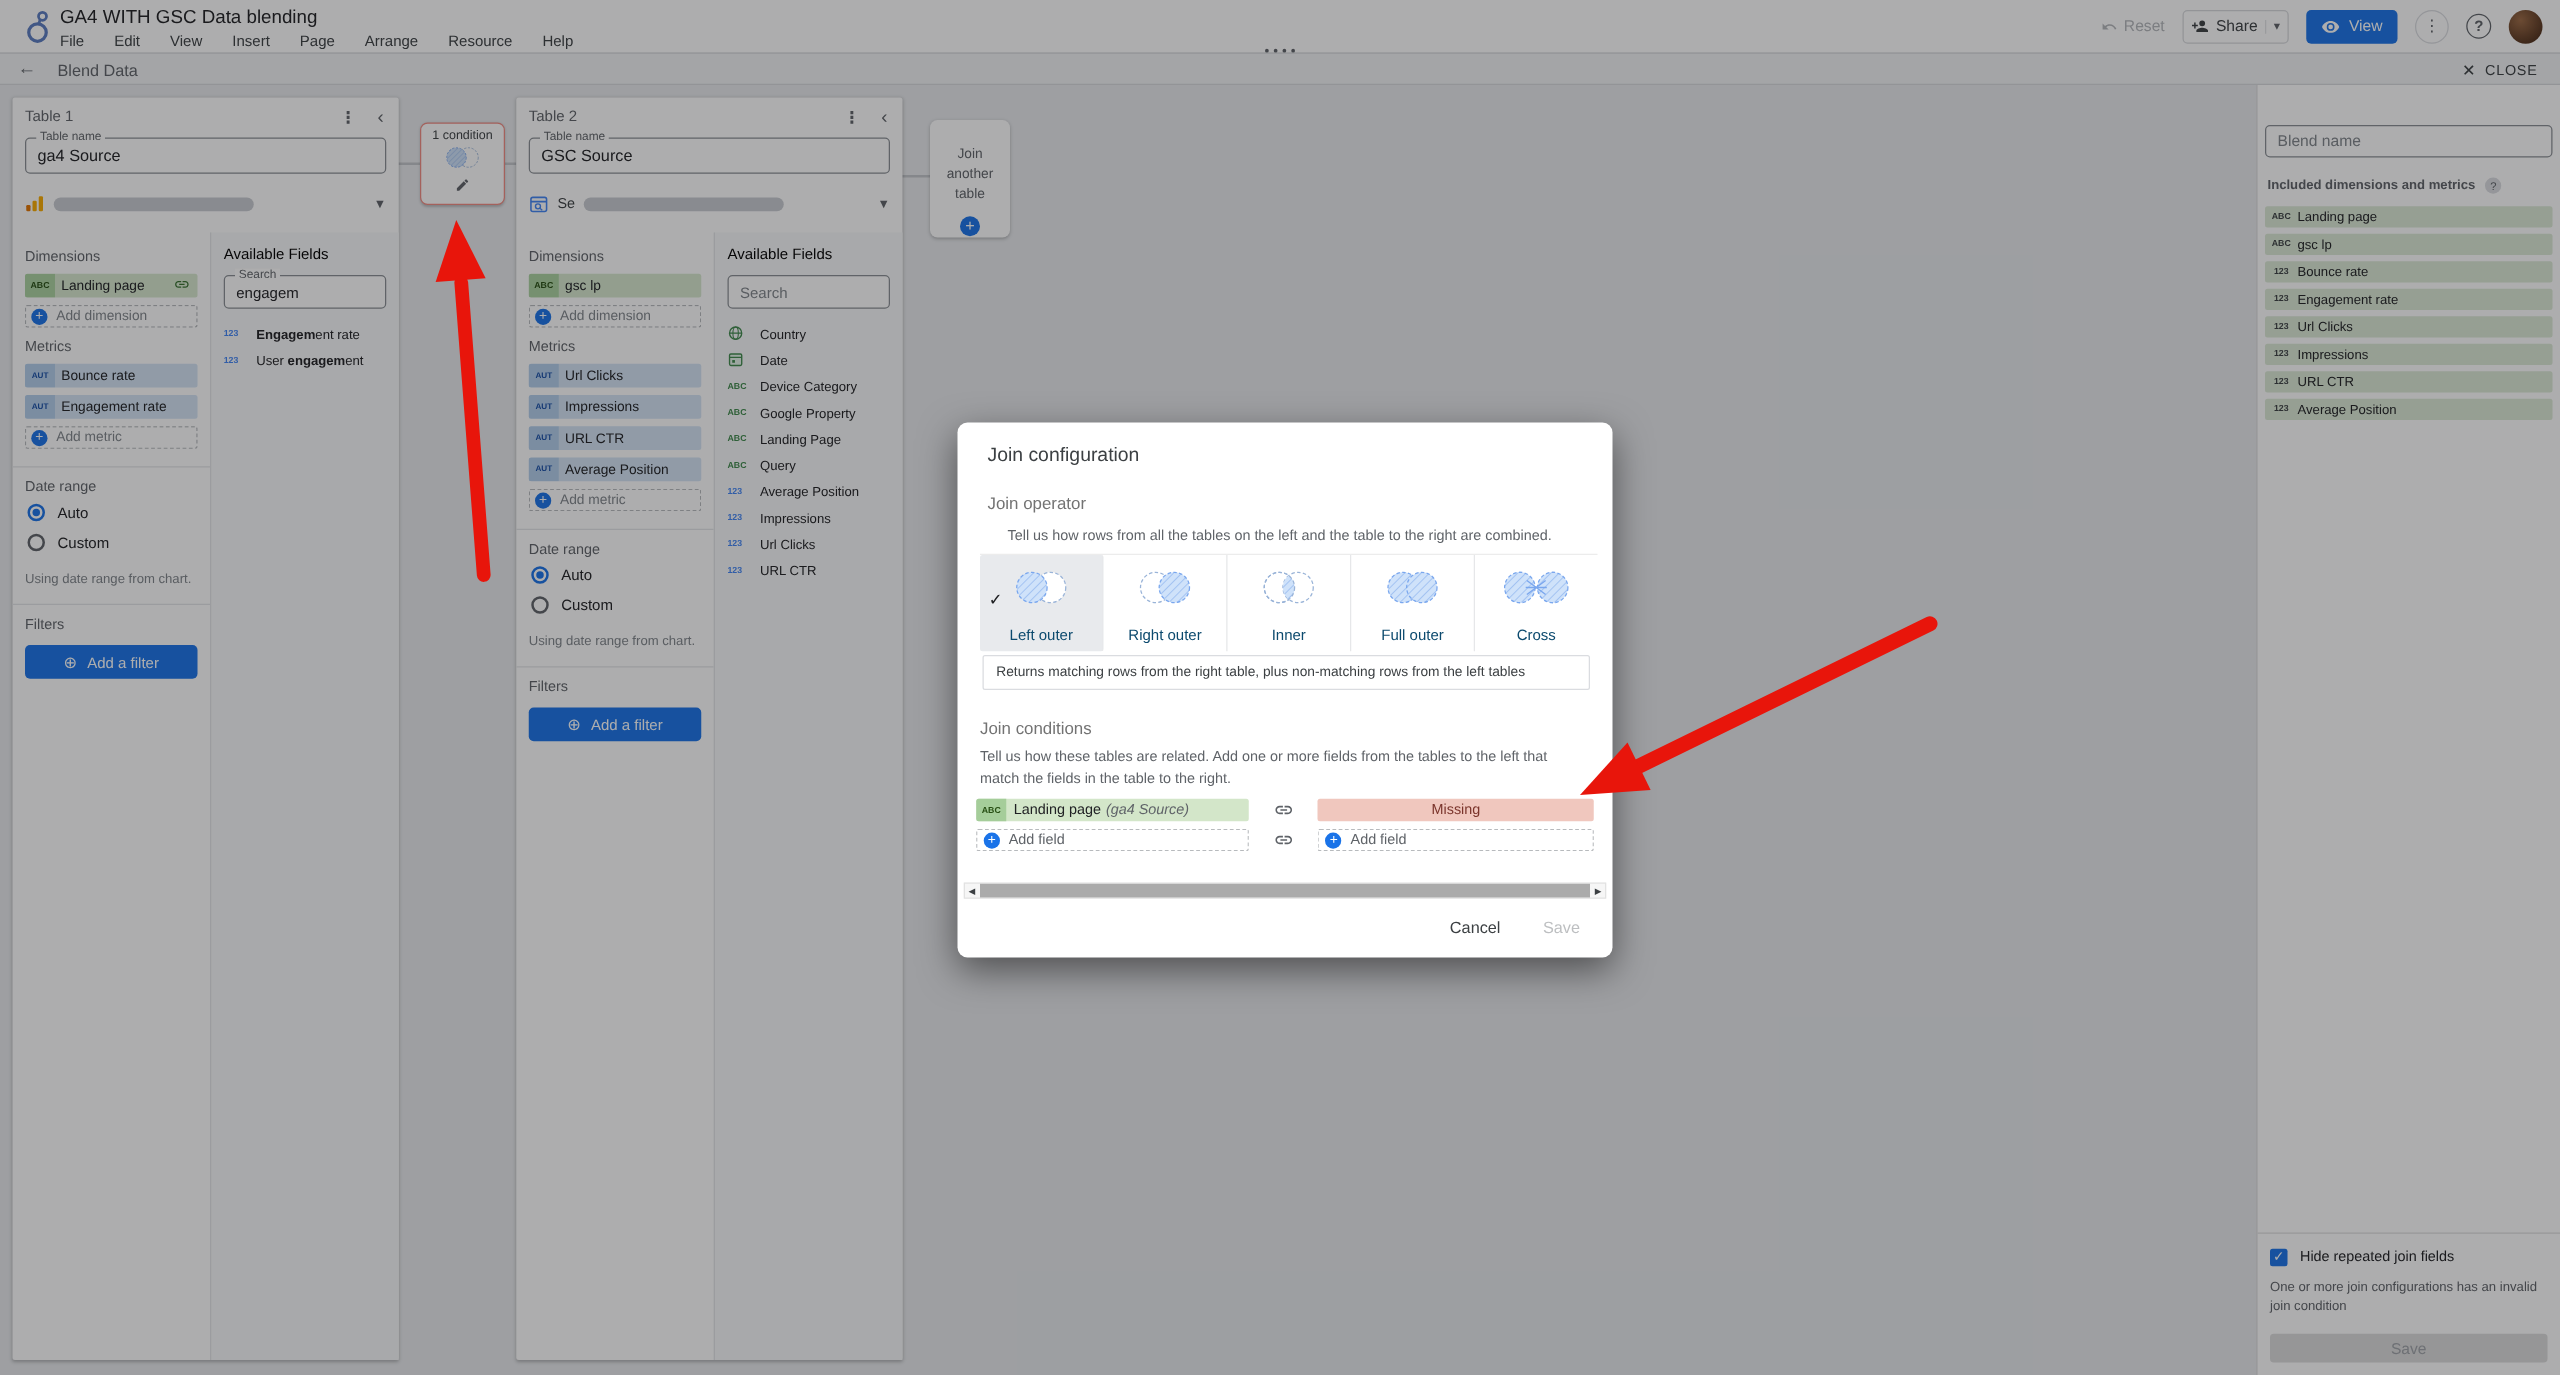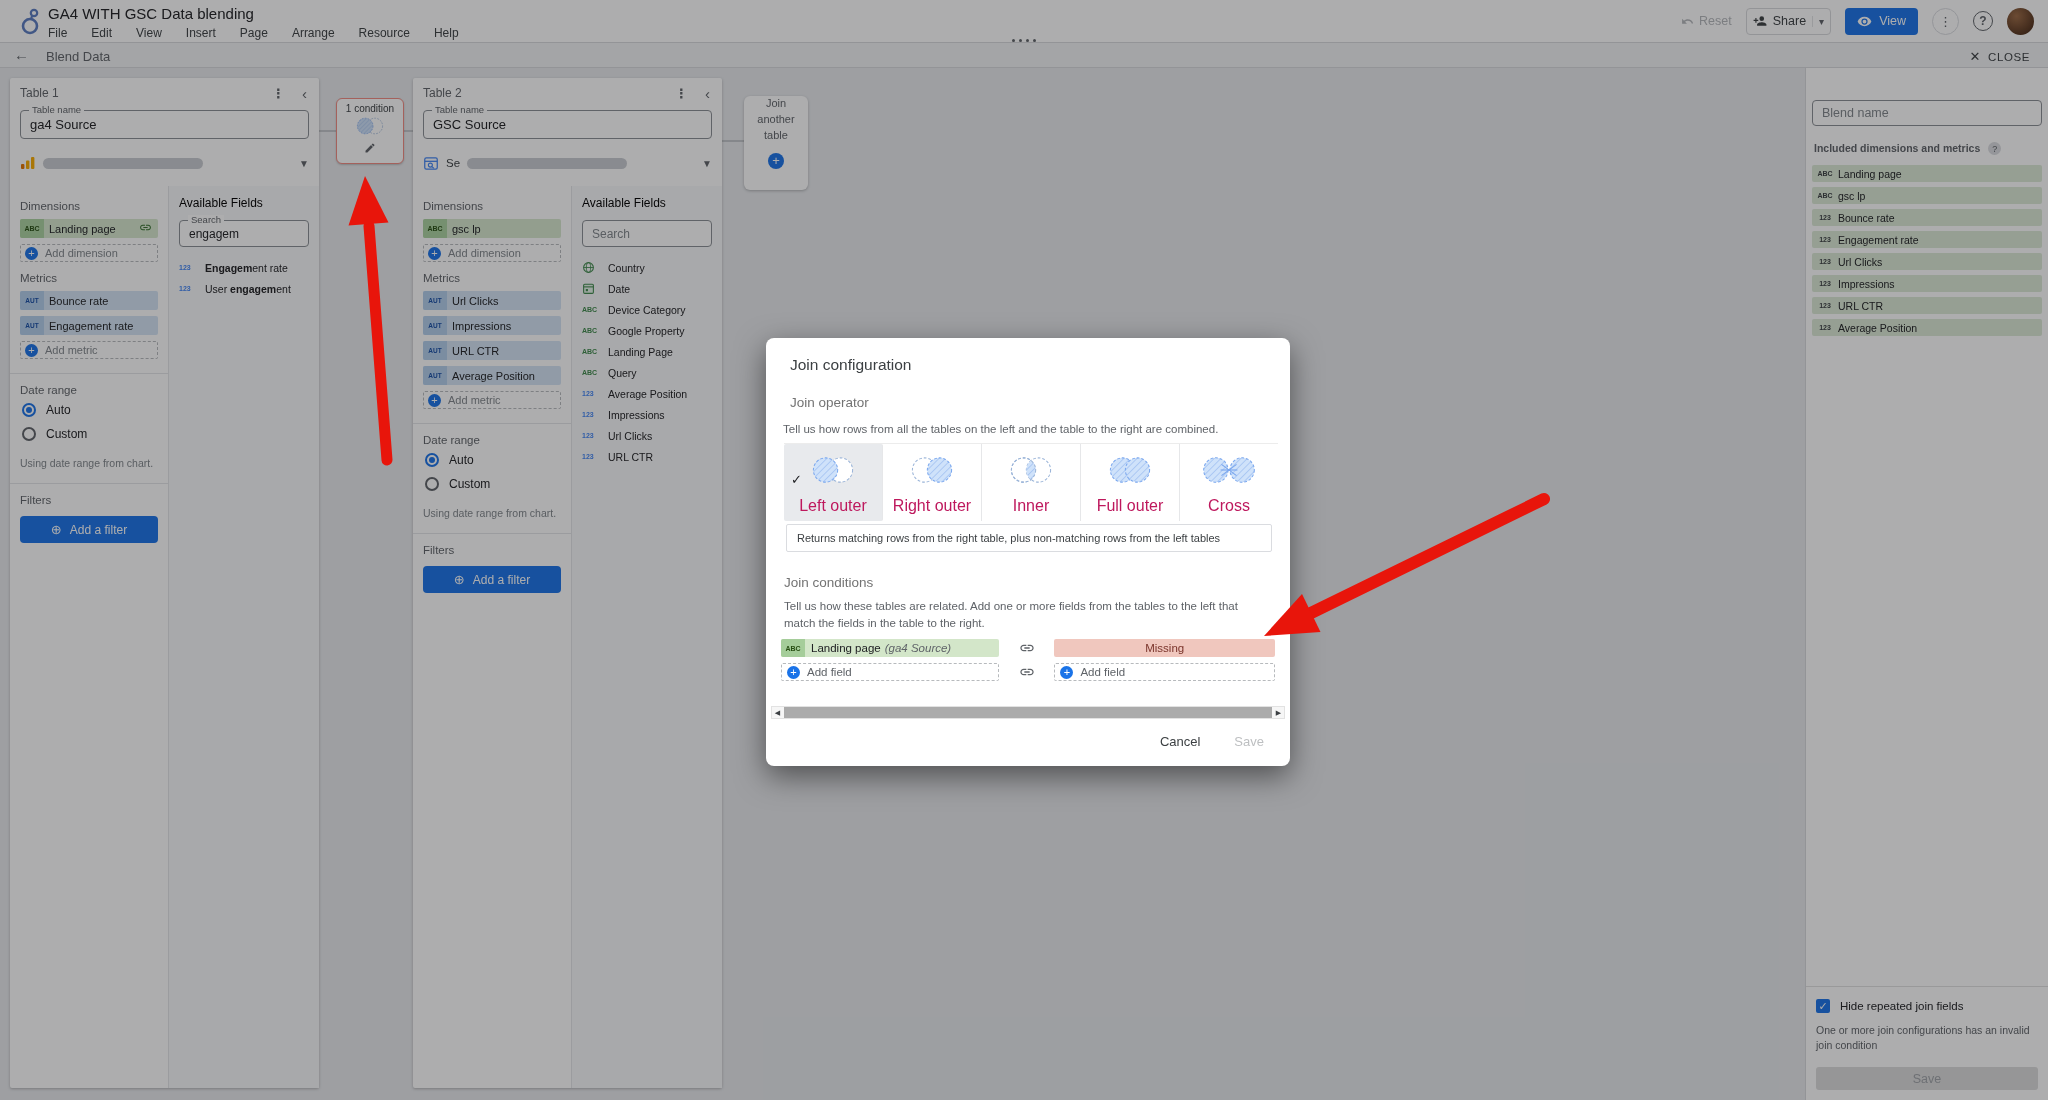--- a/index.html
+++ b/index.html
@@ -73,21 +73,21 @@
   .fsearch input::placeholder { color:#80868b; }
   .fitem { display:flex; align-items:center; gap:8px; height:17px; margin-bottom:4px; font-size:10.5px; color:#202124; }
   .fi-txt { font-size:7px; font-weight:bold; width:18px; flex:none; }
   .fi-123 { color:#4285f4; }
   .fi-abc { color:#3f8a4c; }
   .b { font-weight:bold; }
 
   
   .cond-box { position:absolute; left:336px; top:98px; width:68px; height:66px; background:#fff; border:1px solid #f28b82; border-radius:6px; text-align:center; box-shadow:0 1px 2px rgba(0,0,0,.2); }
   .cond-box .cb-label { font-size:10px; color:#3c4043; margin-top:4px; }
-  .join-card { position:absolute; left:744px; top:96px; width:64px; height:94px; background:#fff; border-radius:6px; box-shadow:0 1px 3px rgba(0,0,0,.25); text-align:center; padding-top:0; }
+  .join-card { position:absolute; left:744px; top:96px; width:64px; height:94px; background:#fff; border-radius:6px; box-shadow:0 1px 3px rgba(0,0,0,.25); text-align:center; padding-top:20px; }
   .join-card .jc-label { font-size:11px; color:#5f6368; line-height:1.45; width:52px; margin:0 auto; }
   .join-card .plus-circle { width:16px; height:16px; line-height:15px; font-size:13px; margin:9px auto 0; }
 
   
   .rpanel { position:absolute; left:1805px; top:66px; right:0; bottom:0; background:#fff; border-left:1px solid #d7d9dc; padding:12px 6px 0 6px; }
   .blend-name { height:26px; margin:22px 0 0; }
   .blend-name input { font-size:12.5px; }
   .blend-name input::placeholder { color:#80868b; }
   .inc-row { display:flex; gap:8px; margin:16px 0 10px 2px; }
   .inc-label { font-size:10.5px; font-weight:bold; color:#5f6368; }
@@ -102,27 +102,27 @@
 
   
   .dim { position:absolute; inset:0; background:rgba(16,18,21,.345); z-index:50; }
 
   
   .modal { position:absolute; left:766px; top:338px; width:524px; height:428px; background:#fff; border-radius:8px; box-shadow:0 10px 30px rgba(0,0,0,.5); z-index:60; }
   .m-title { position:absolute; left:24px; top:18px; font-size:15.5px; color:#3c4043; }
   .m-h2 { font-size:13.5px; color:#737373;text-align:center; }
   .m-desc { font-size:11.5px; color:#5f6368; line-height:1.45; }
   .op-head { position:absolute; left:24px; top:57px; }
-  .op-desc { position:absolute; left:17px; top:83px; }
+  .op-desc { position:absolute; left:40px; top:83px; }
   .tiles { position:absolute; left:18px; top:105px; width:494px; height:78px; display:flex; border-top:1px solid #ececec; }
   .tile { flex:1; border-right:1px solid #e6e7e9; position:relative; display:flex; flex-direction:column; align-items:center; justify-content:flex-start; padding-top:7px; }
   .tile:last-child { border-right:0; }
   .tile.sel { background:#e8eaed; border-radius:2px; }
   .tile .tick { position:absolute; left:7px; top:28px; font-size:13px; color:#202124; }
-  .tile .t-label { position:absolute; bottom:6px; font-size:16px; color:#be185d; white-space:nowrap; }
+  .tile .t-label { position:absolute; bottom:6px; font-size:12px; color:#0c4a6e; white-space:nowrap; }
   .op-selected-desc { position:absolute; left:20px; top:186px; width:486px; height:28px; border:1px solid #dadce0; border-radius:2px; font-size:11px; color:#3c4043; display:flex; align-items:center; padding:0 10px; }
   .jc-head { position:absolute; left:18px; top:237px; }
   .jc-desc { position:absolute; left:18px; top:260px; width:478px; }
   .cond-grid { position:absolute; left:15px; top:301px; width:494px; }
   .cond-row { display:flex; align-items:center; margin-bottom:6px; }
   .cfield { height:18px; border-radius:2px; display:flex; align-items:center; font-size:11.5px; }
   .cfield.green { width:218px; background:#d3e6c9; color:#202124; }
   .cfield.green .badge { width:24px; height:100%; background:#a5cd9a; color:#274e13; font-size:7px; font-weight:bold; display:flex; align-items:center; justify-content:center; border-radius:2px 0 0 2px; }
   .cfield.green .lbl { padding-left:6px; }
   .cfield.green .src { font-style:italic; color:#5f6368; margin-left:4px; }

